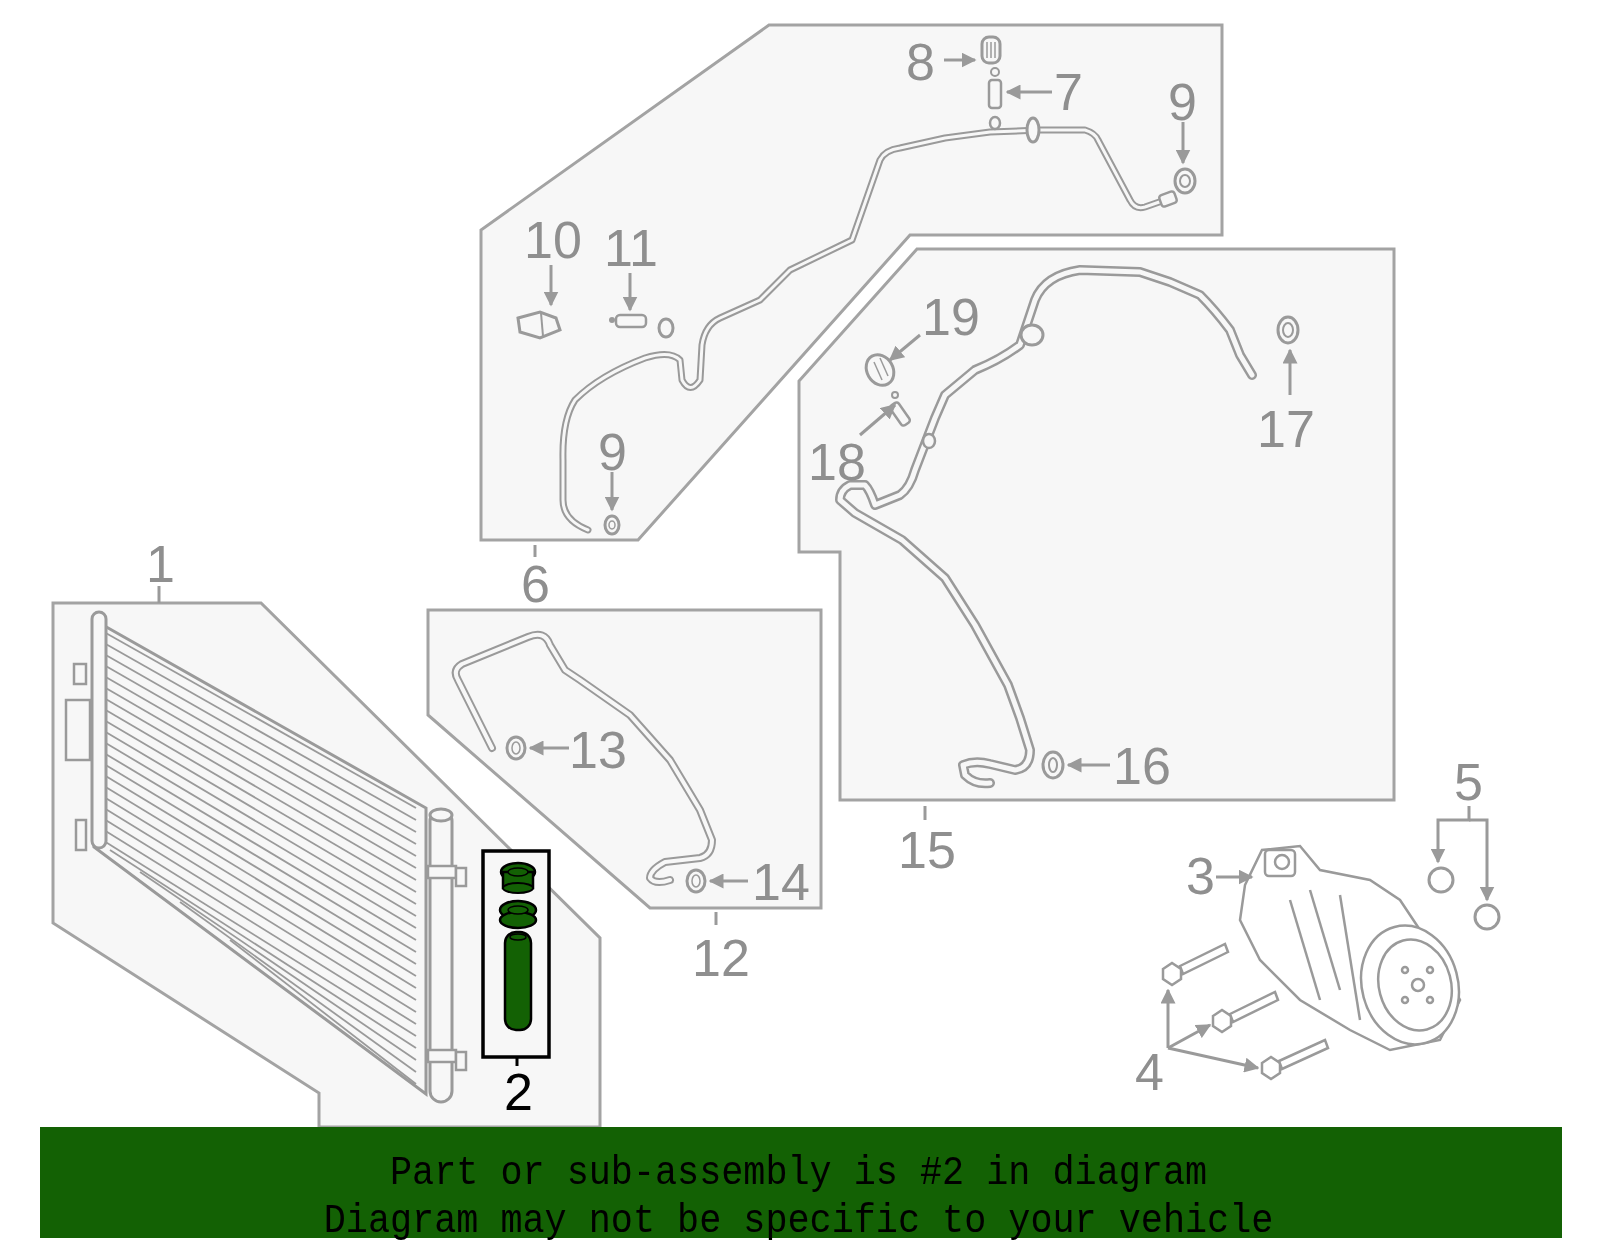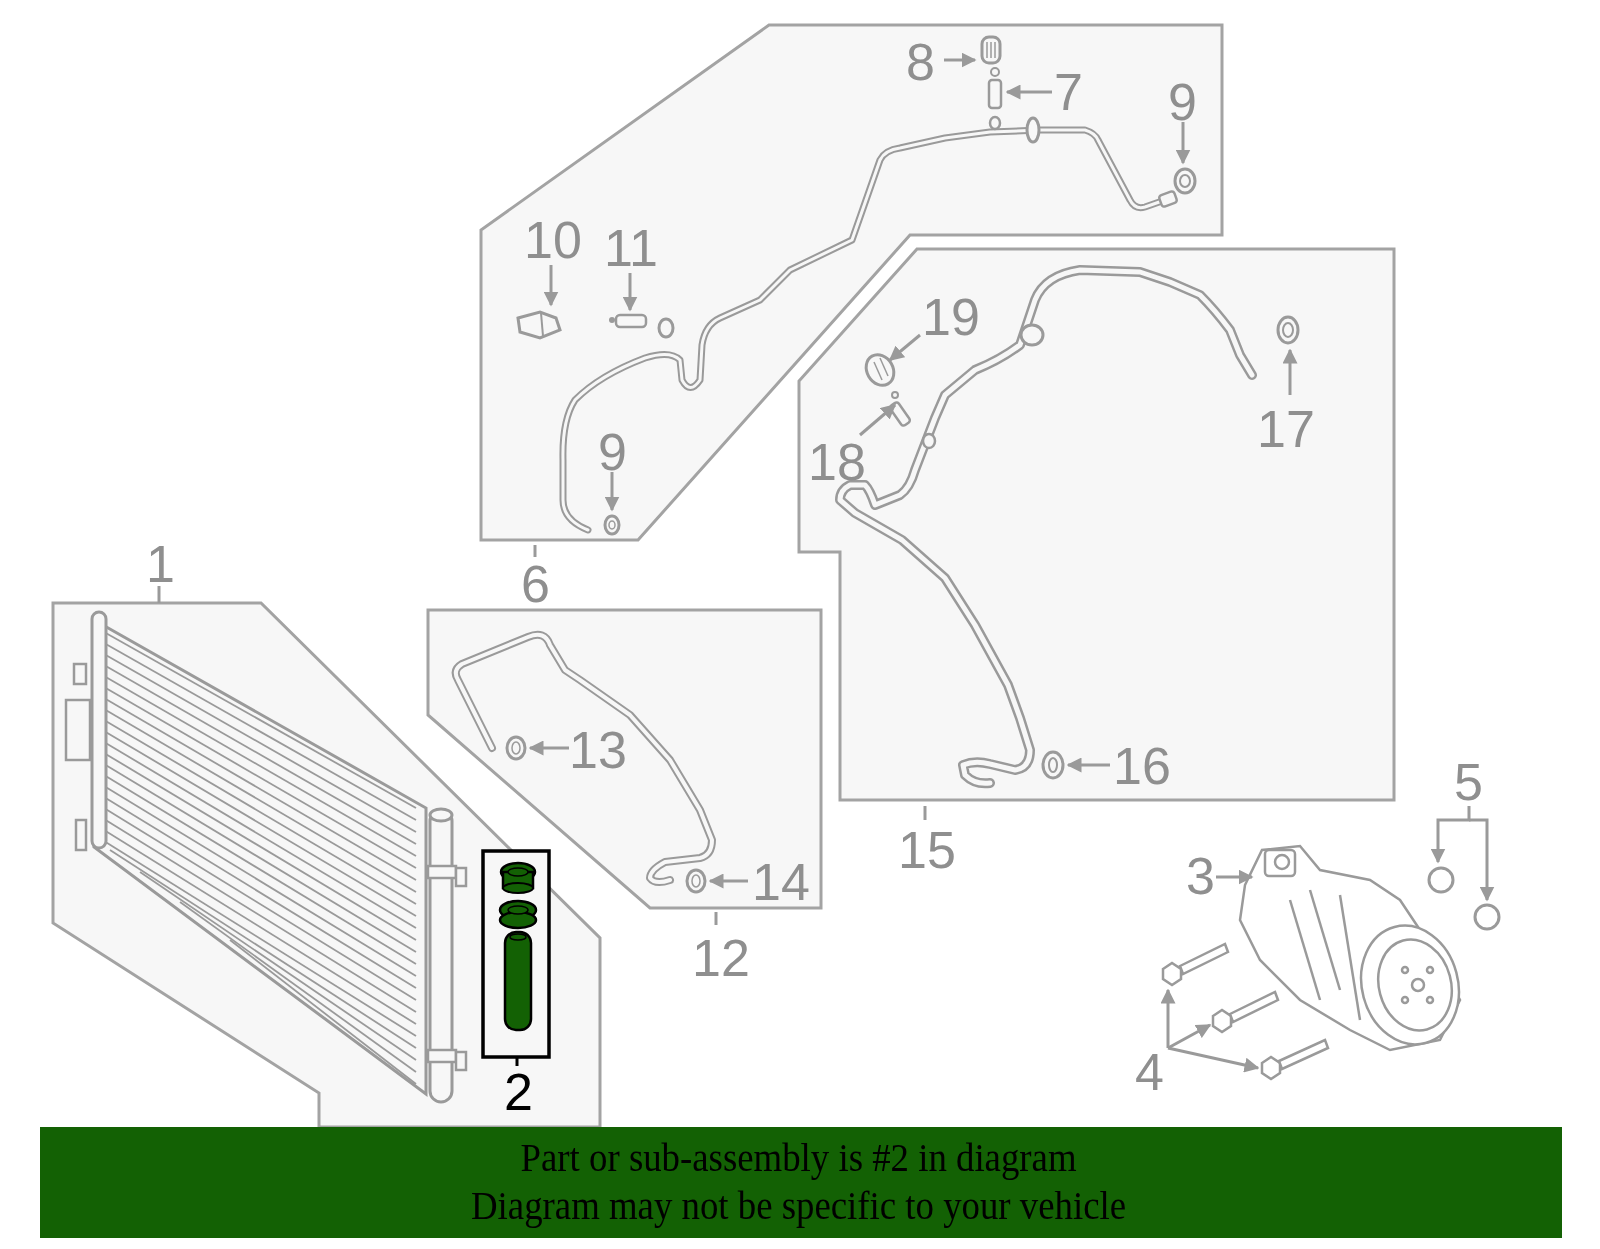--- a/index.html
+++ b/index.html
@@ -3,22 +3,22 @@
 <meta charset="utf-8">
 <style>
   html, body { margin: 0; padding: 0; background: #ffffff; }
   body { width: 1600px; height: 1249px; position: relative; overflow: hidden;
          font-family: "Liberation Sans", sans-serif; }
   #diagram { position: absolute; left: 0; top: 0; width: 1600px; height: 1249px; }
   .callout { font-family: "Liberation Sans", sans-serif; font-size: 52px; fill: #8f8f8f; }
   .callout.highlight { fill: #000000; }
   #banner { position: absolute; left: 40px; top: 1127px; width: 1522px; height: 111px;
             background: #136104; color: #000; text-align: center;
-            font-family: Liberation Serif, serif; font-size: 40px; line-height: 48px;
-            padding-top: 7px; box-sizing: border-box; }
+            font-family: Liberation Mono, monospace; font-size: 40px; line-height: 48px;
+            padding-top: 23px; box-sizing: border-box; }
   #banner div { transform: scaleX(0.92); transform-origin: 48% 50%; }
 </style>
 </head>
 <body>
 
 <svg id="diagram" viewBox="0 0 1600 1249" xmlns="http://www.w3.org/2000/svg">
   <defs>
     <marker id="arr" viewBox="0 0 10 10" refX="9" refY="5" markerWidth="5" markerHeight="5" orient="auto">
       <path d="M0,0 L10,5 L0,10 z" fill="#9a9a9a"></path>
     </marker>

